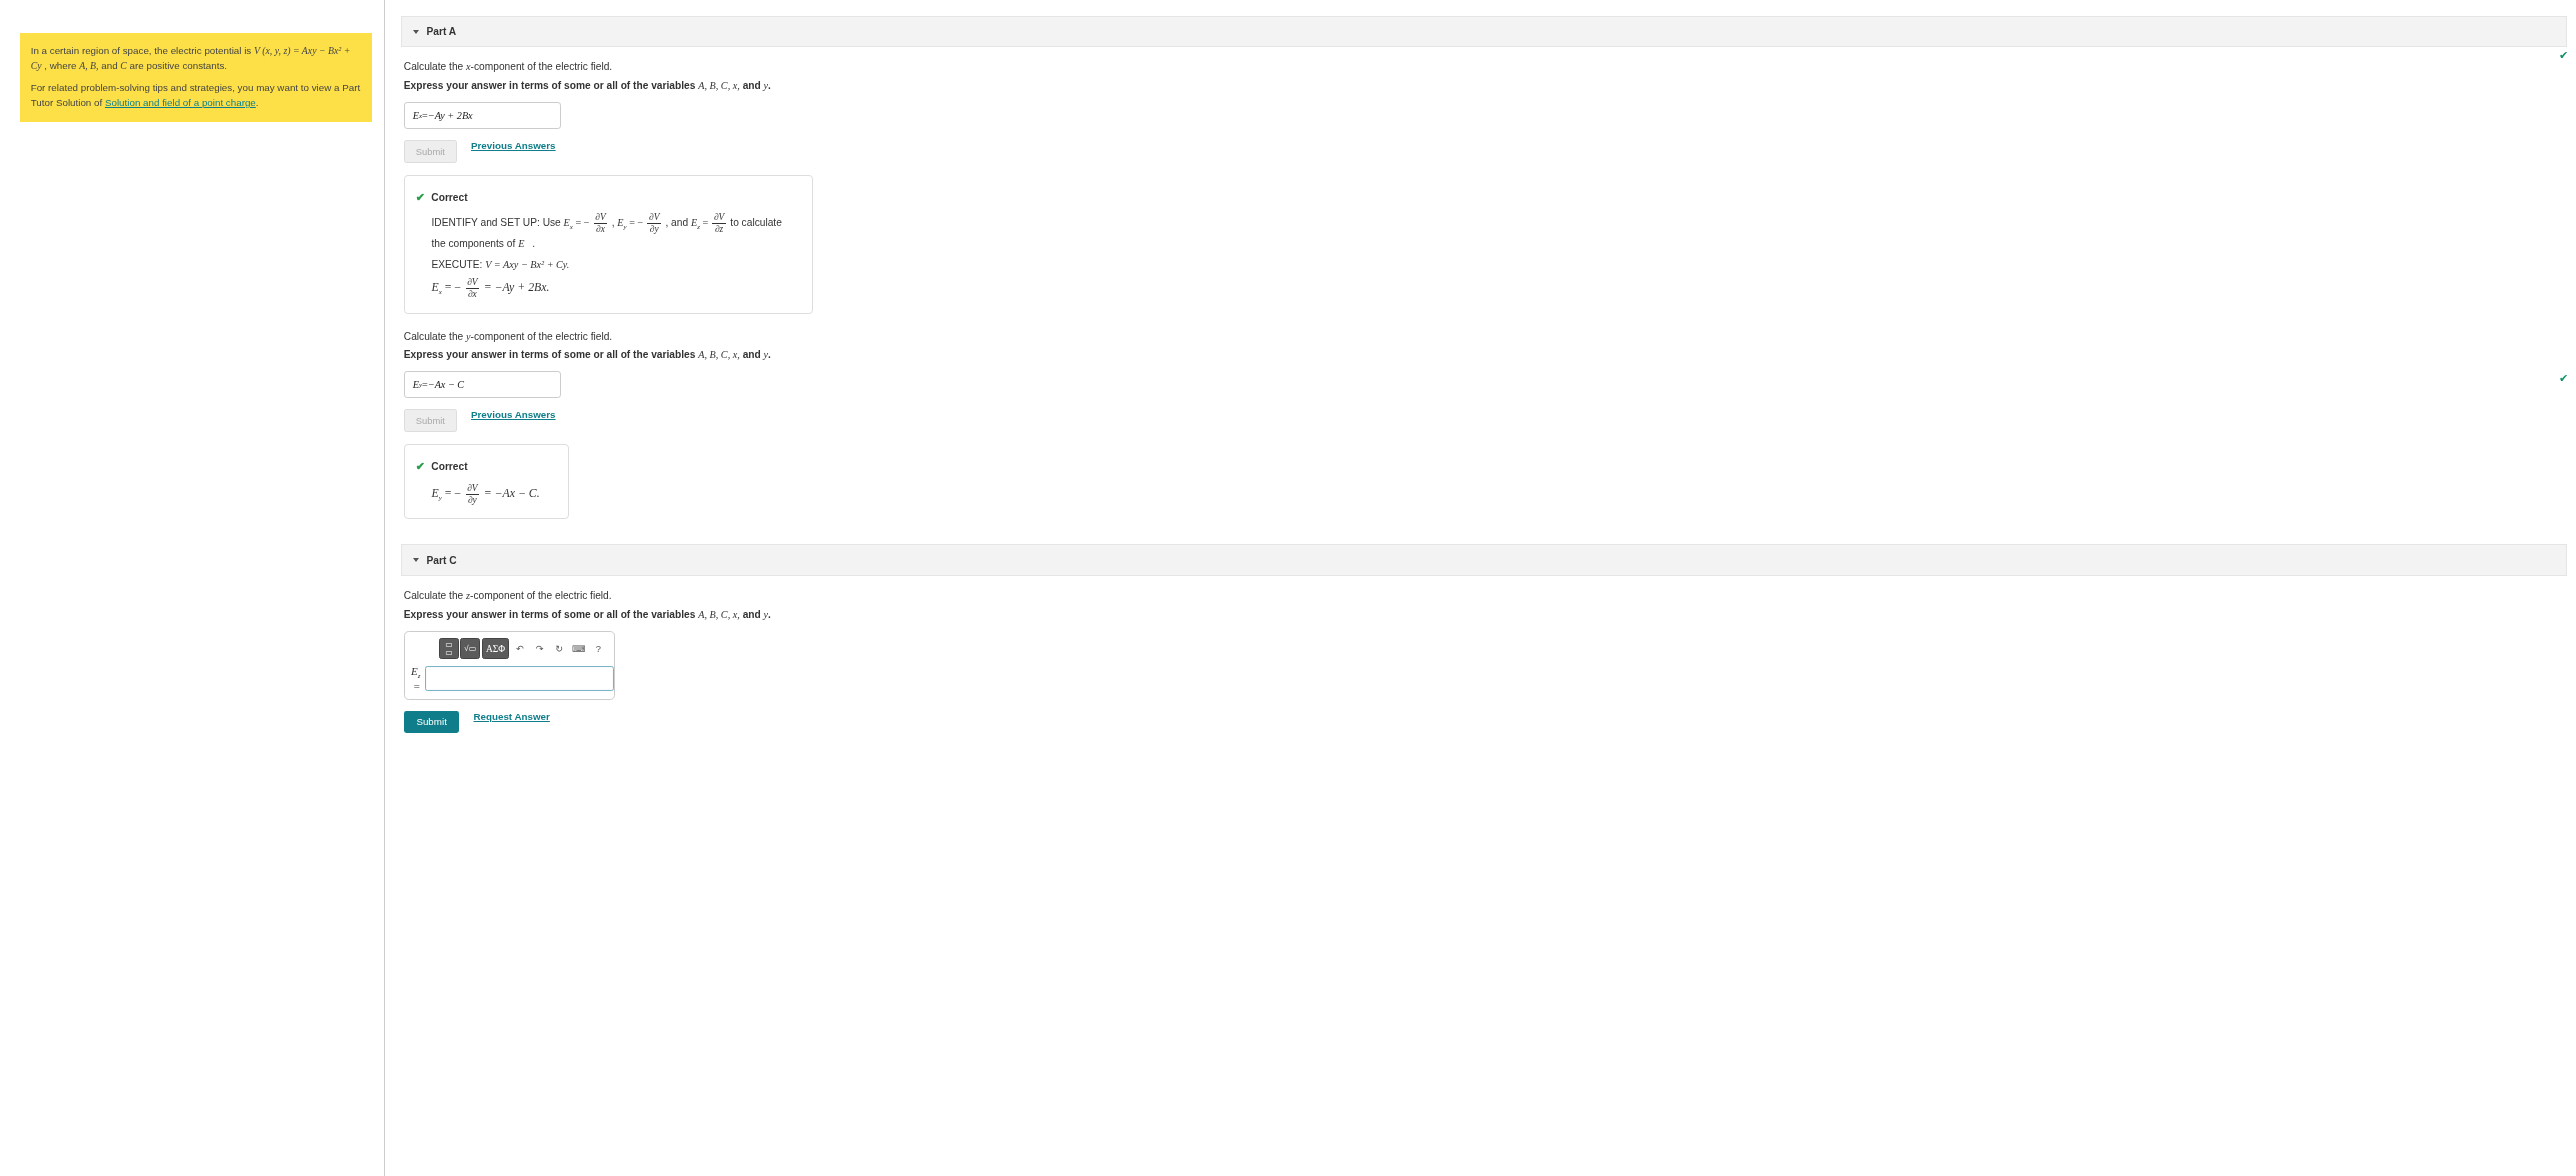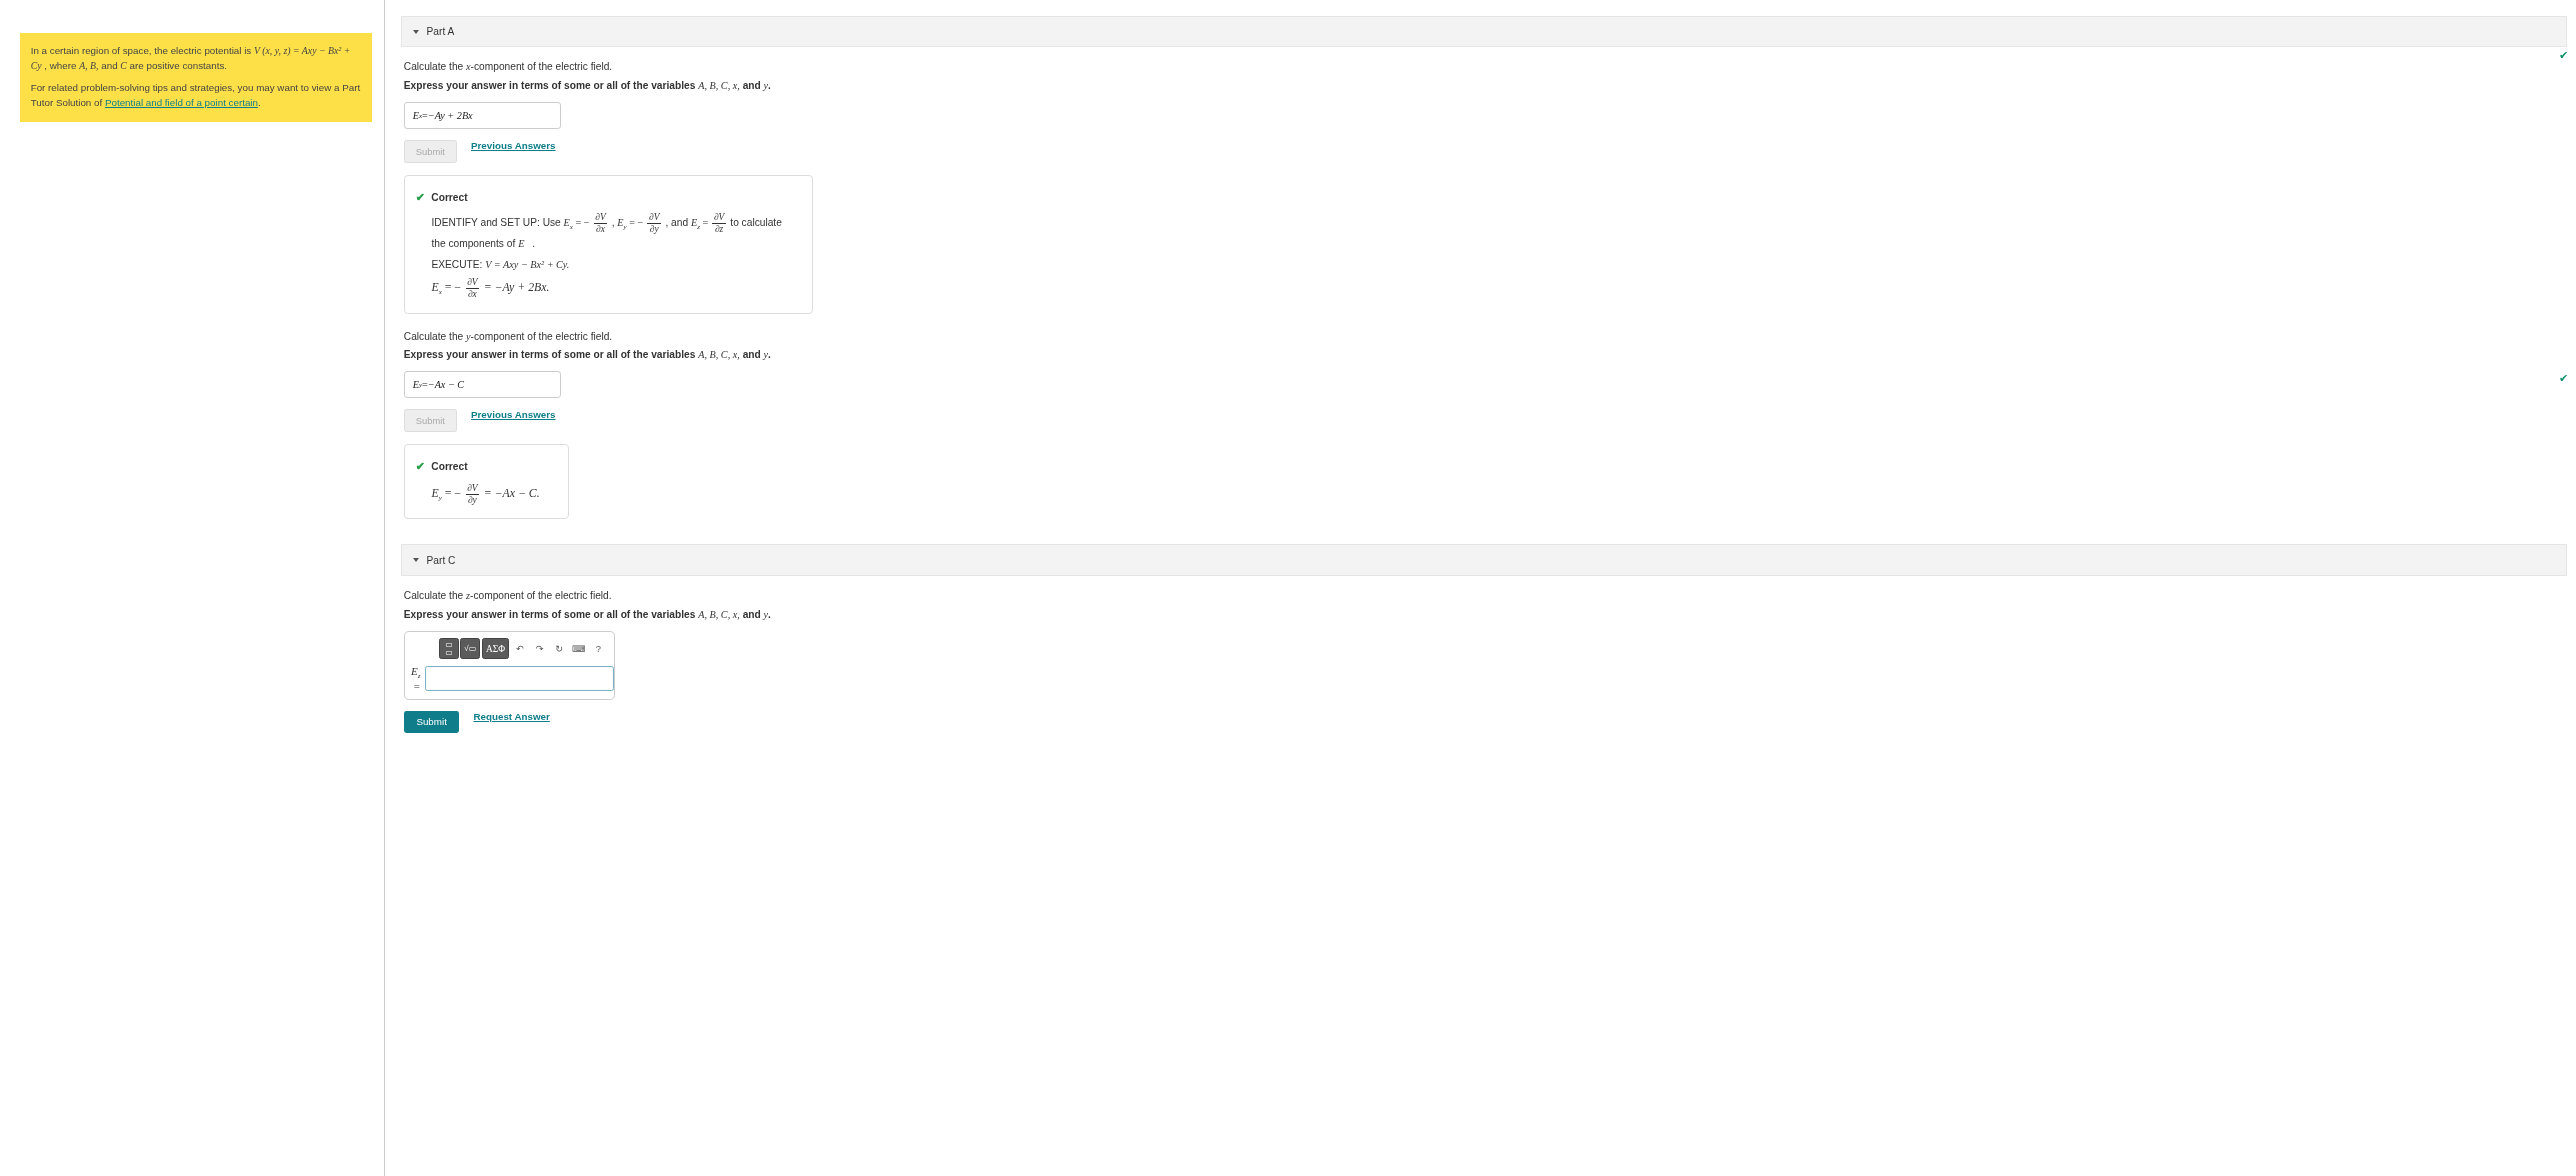--- a/index.html
+++ b/index.html
@@ -43,21 +43,21 @@
   margin-top: 0;
   position: relative;
 }
 .part-header.spaced { margin-top: 22px; }
 .caret {
   width: 0; height: 0;
   border-left: 3.9px solid transparent;
   border-right: 3.9px solid transparent;
   border-top: 4.7px solid #555;
 }
-.part-title { font-weight: normal; font-size: 10.2px; color:#333;}
+.part-title { font-weight: bold; font-size: 10.2px; color:#333;}
 .part-body { padding: 14px 3.1px 3.1px 3.1px; }
 .instruct1 { font-size: 10.2px; color: #333; margin-bottom: 7.9px; }
 .instruct2 { font-size: 10.2px; color: #333; font-weight: bold; margin-bottom: 11px; }
 .answer-display {
   border: 0.8px solid #ccc;
   border-radius: 3.1px;
   width: 157px;
   height: 27px;
   display: flex;
   align-items: center;
@@ -140,21 +140,21 @@
       <span>In a certain region of space, the electric potential is </span>
       <span class="math-it">V (x, y, z) = Axy − Bx² + Cy</span>
       <span>, where </span>
       <span class="math-it">A, B,</span>
       <span> and </span>
       <span class="math-it">C</span>
       <span> are positive constants.</span>
     </p>
     <p>
       <span>For related problem-solving tips and strategies, you may want to view a Part Tutor Solution of </span>
-      <a href="#">Potential and field of a point certain</a><span>.</span>
+      <a href="#">Solution and field of a point charge</a><span>.</span>
     </p>
   </div>
 </div>
 
 <div class="right-col">
 
   <div class="part-wrapper">
     <div class="part-header">
       <span class="caret"></span>
       <span class="part-title">Part A</span>

